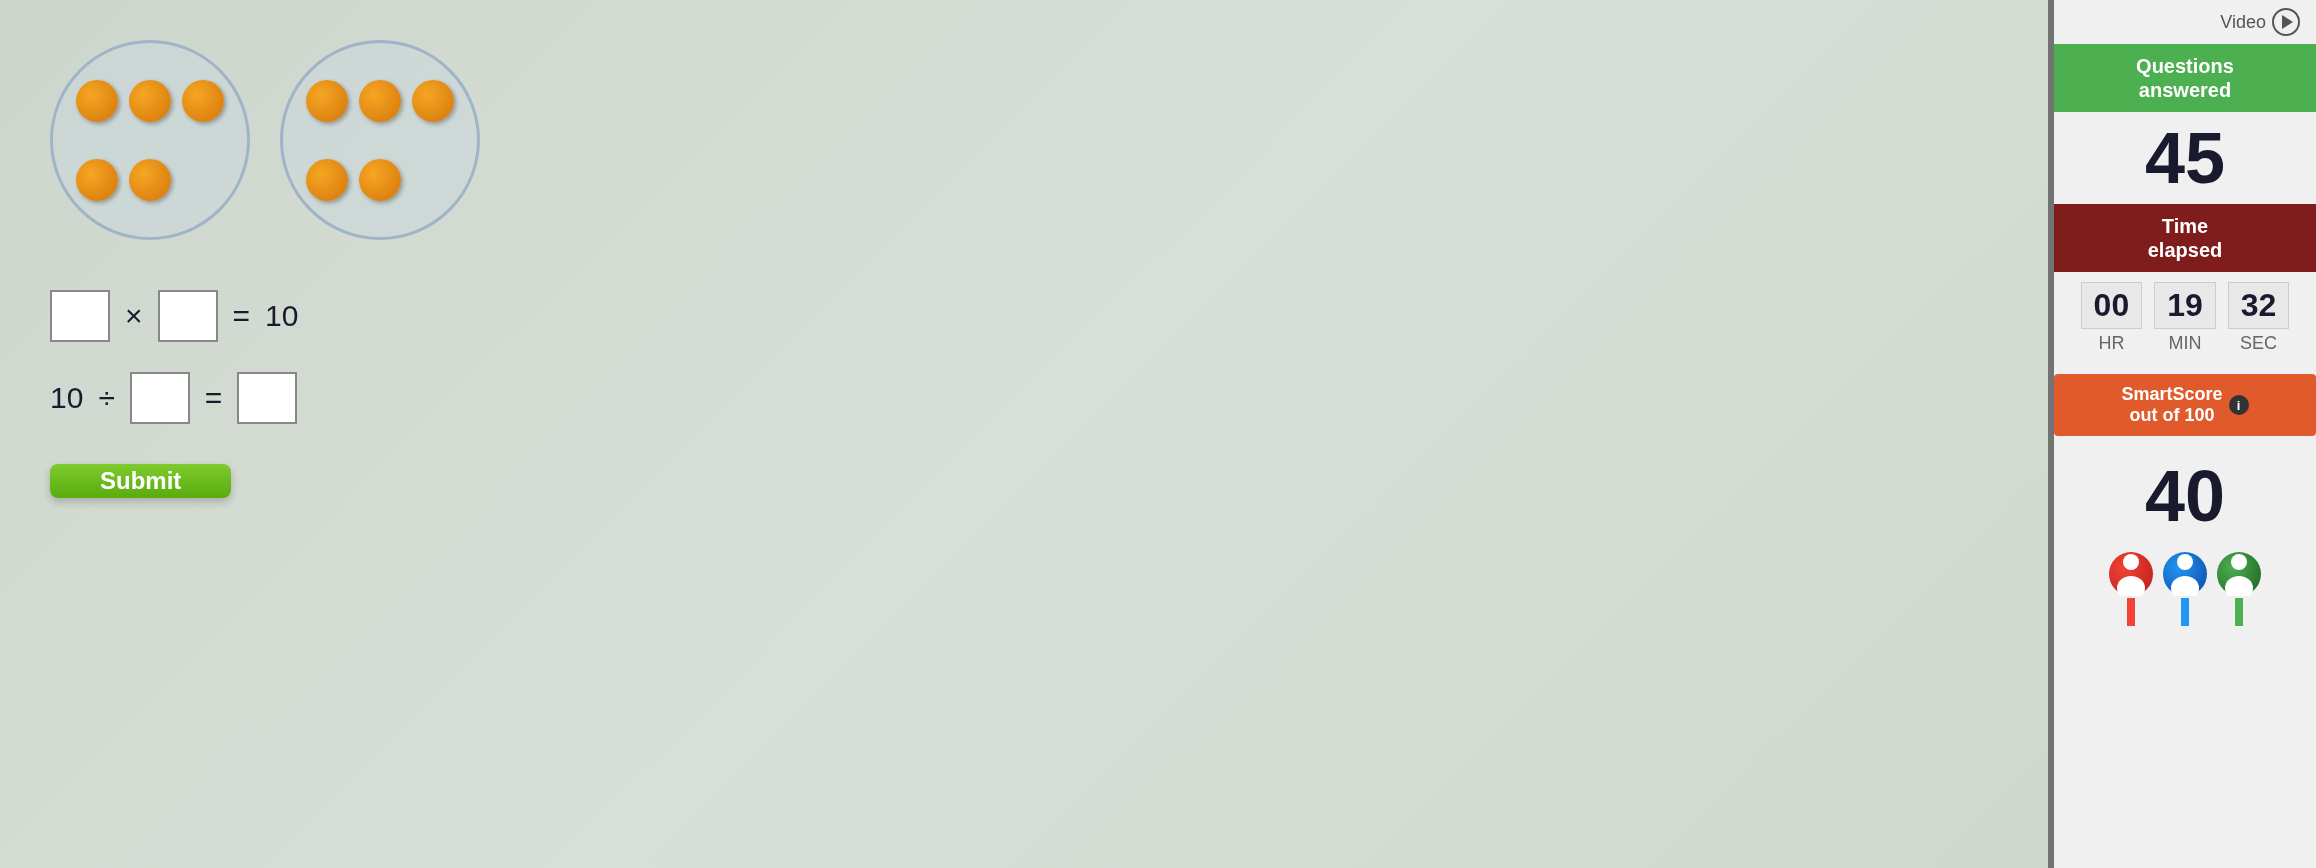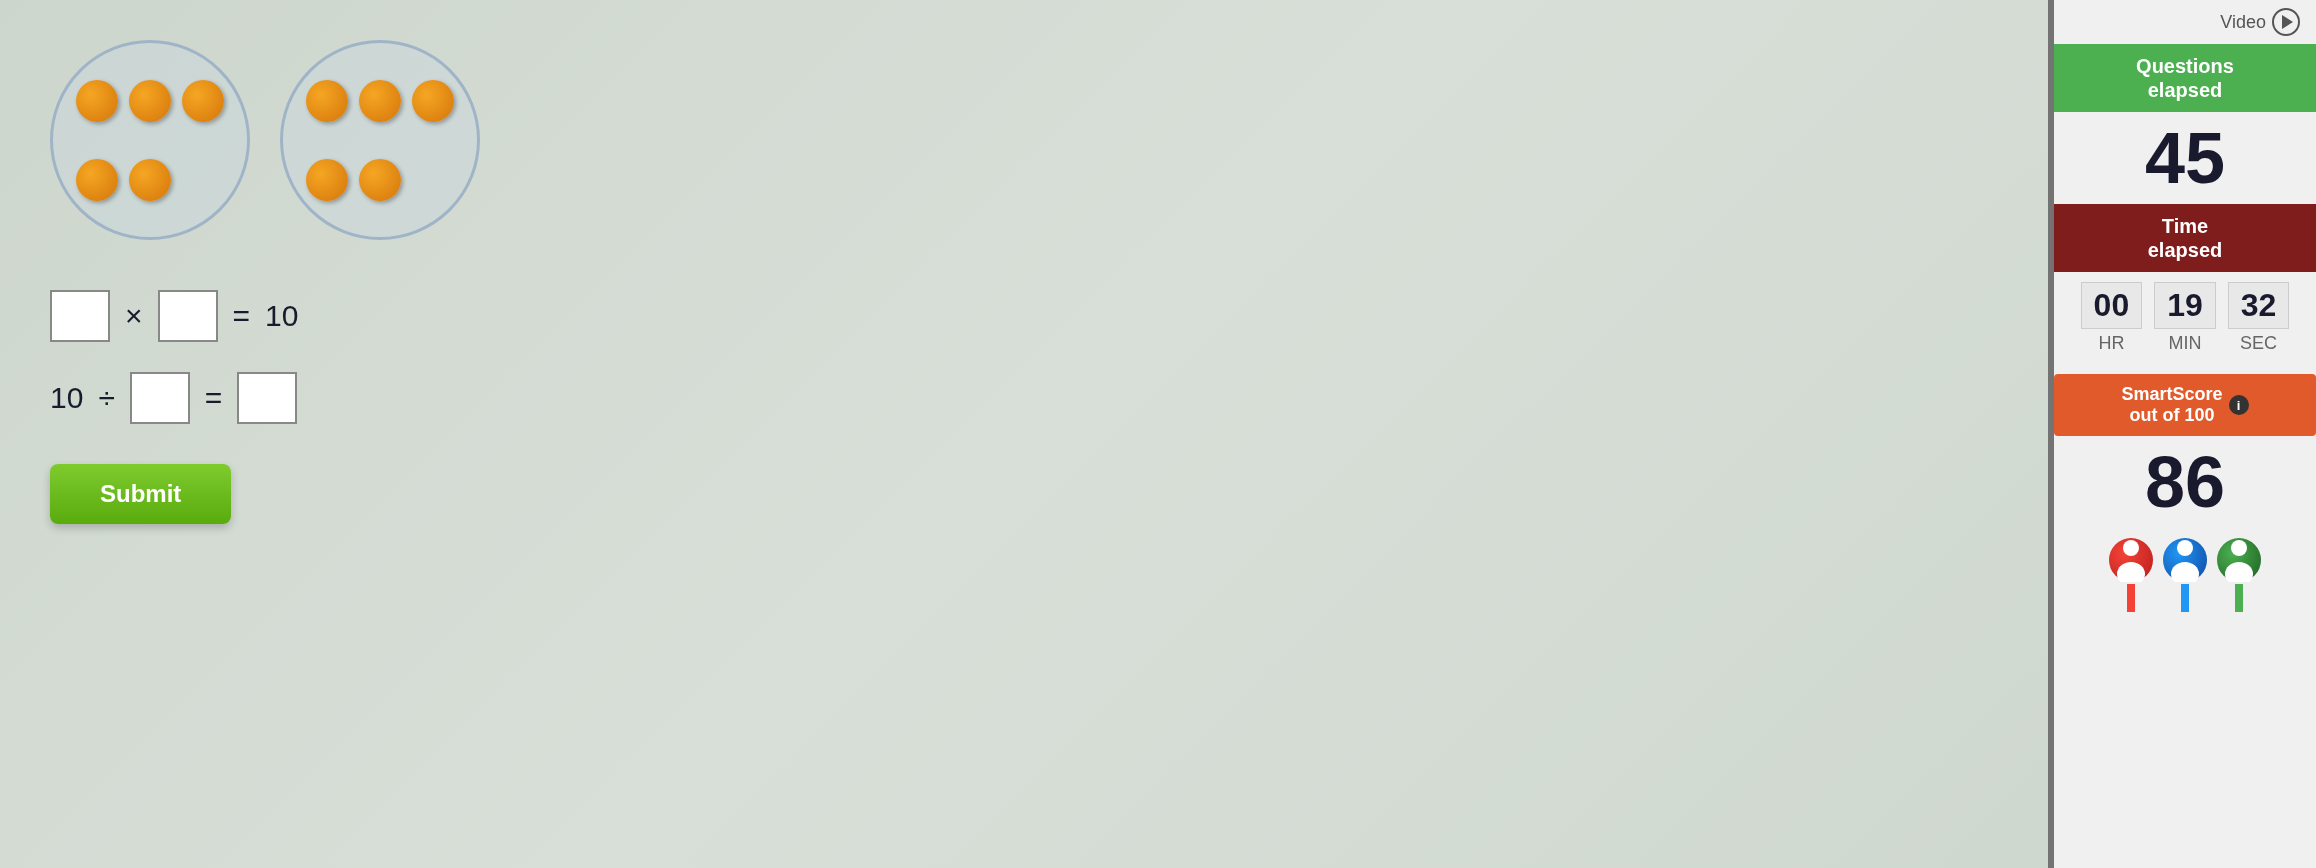--- a/index.html
+++ b/index.html
@@ -81,21 +81,21 @@
     }
     .eq-symbol {
       font-size: 30px;
       color: #1a1a2e;
       font-weight: 400;
     }
     .submit-btn {
       background: linear-gradient(180deg, #7ecb2e 0%, #5aab0e 100%);
       color: white;
       border: none;
-      padding: 16px 50px;
+      padding: 3px 50px;
       font-size: 24px;
       border-radius: 8px;
       cursor: pointer;
       font-weight: bold;
       margin-top: 10px;
       box-shadow: 0 4px 8px rgba(0,0,0,0.2);
     }
 
     
     .sidebar {
@@ -211,21 +211,21 @@
       font-size: 18px;
       font-weight: bold;
       text-align: center;
       padding: 10px 20px;
       width: 100%;
       border-radius: 4px;
       display: flex;
       align-items: center;
       justify-content: center;
       gap: 6px;
-      margin-bottom: 10px;
+      margin-bottom: 24px;
     }
     .info-icon {
       width: 20px;
       height: 20px;
       border-radius: 50%;
       background: #333;
       color: white;
       font-size: 13px;
       font-weight: bold;
       display: flex;
@@ -332,21 +332,21 @@
     <button class="video-btn">
       <span>Video</span>
       <div class="play-icon">
         <div class="play-triangle"></div>
       </div>
     </button>
   </div>
 
   <div class="questions-answered-badge">
     <span style="white-space: pre-line;">Questions
-elapsed</span>
+answered</span>
   </div>
 
   <div class="questions-number">45</div>
 
   <div class="time-elapsed-badge">
     <span style="white-space: pre-line;">Time
 elapsed</span>
   </div>
 
   <div class="timer-display">
@@ -365,21 +365,21 @@
       <div class="timer-label">SEC</div>
     </div>
   </div>
 
   <div class="smartscore-badge">
     <span style="white-space: pre-line; text-align:center;">SmartScore
 out of 100</span>
     <div class="info-icon">i</div>
   </div>
 
-  <div class="smartscore-number">86</div>
+  <div class="smartscore-number">40</div>
 
   <div class="awards-row">
 
     <div class="medal medal-red">
       <div class="medal-circle">
         <svg width="36" height="44" viewBox="0 0 36 44">
           <circle cx="18" cy="10" r="8" fill="white"></circle>
           <ellipse cx="18" cy="36" rx="14" ry="12" fill="white"></ellipse>
         </svg>
       </div>

